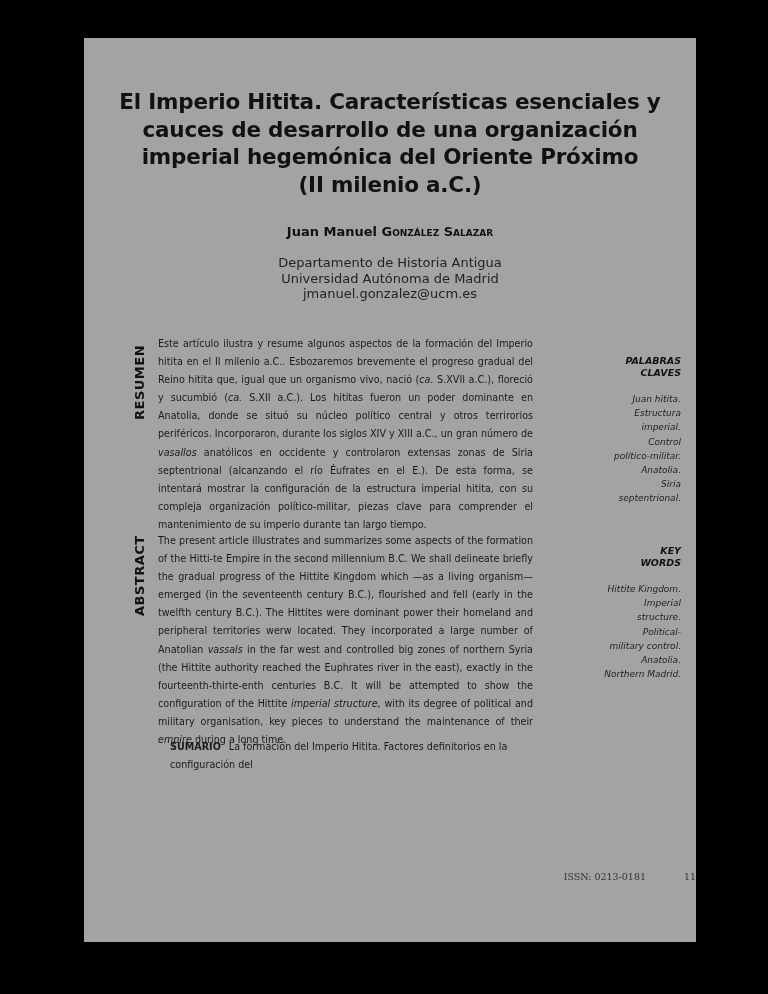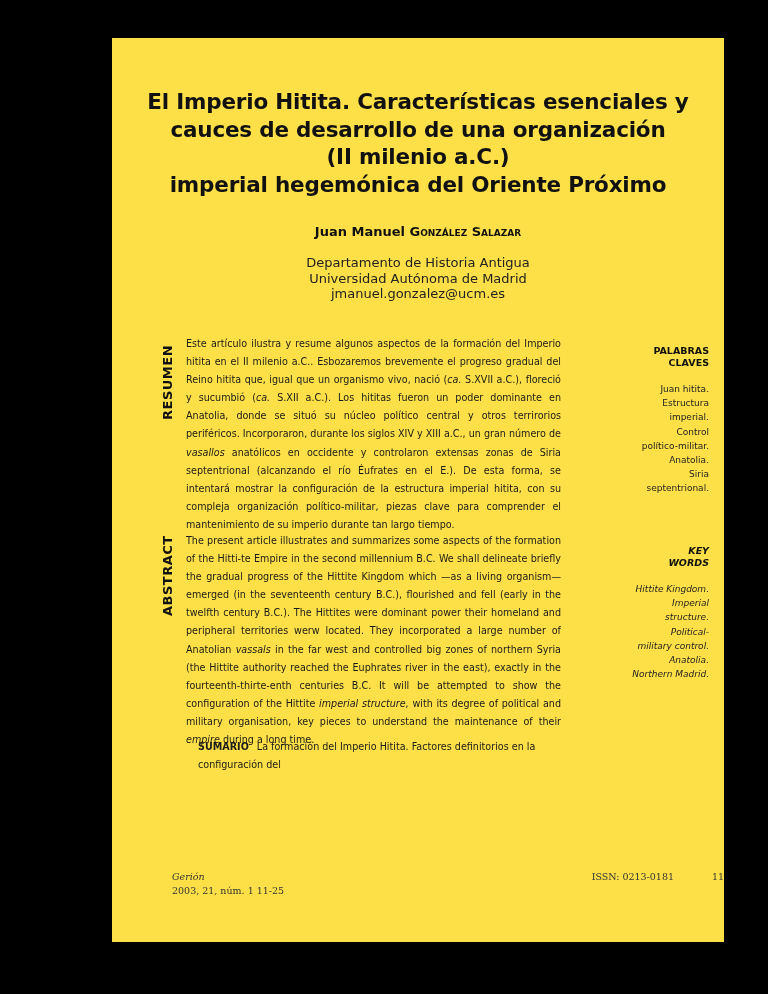--- a/index.html
+++ b/index.html
@@ -1,18 +1,18 @@
 <!DOCTYPE html>
 <html><head>
 <meta charset="utf-8">
 <style>
   html, body { margin:0; padding:0; }
   body { width:768px; height:994px; background:#000; position:relative; overflow:hidden;
          font-family:"DejaVu Sans", sans-serif; }
-  .page { position:absolute; left:84px; top:38px; width:612px; height:904px; background:#fde047; color:#1a1a1a;margin-left:28px; }
+  .page { position:absolute; left:84px; top:38px; width:612px; height:904px; background:#a3a3a3; color:#1a1a1a; }
   .title { position:absolute; left:0; top:50px; width:612px; text-align:center;
            font-family:"DejaVu Sans", sans-serif; font-weight:bold; font-size:21.5px; line-height:27.5px; color:#111;
            letter-spacing:-0.2px; }
   .author { position:absolute; left:0; top:186px; width:612px; text-align:center; font-weight:bold; font-size:13px; color:#111; }
   .author .sc { font-variant:small-caps; }
   .affil { position:absolute; left:0; top:217px; width:612px; text-align:center; font-size:13px; line-height:15.5px; color:#222; }
   .side-label { position:absolute; font-weight:bold; font-size:13px; letter-spacing:0.5px; color:#111;
                 transform:rotate(-90deg); transform-origin:left top; white-space:nowrap; }
   .body-text { position:absolute; left:74px; width:375px; font-size:9.6px; line-height:18.1px; color:#1a1a1a; text-align:justify; }
   .body-text i { font-style:italic; }
@@ -24,41 +24,41 @@
   .footer { position:absolute; top:832px; font-family:"DejaVu Serif", serif; font-size:9.5px; line-height:14px; color:#333; }
 </style>
 </head>
 <body>
 
 <div class="page">
 
   <div class="title">
     <div>El Imperio Hitita. Características esenciales y</div>
     <div>cauces de desarrollo de una organización</div>
+    <div>imperial hegemónica del Oriente Próximo</div>
     <div>(II milenio a.C.)</div>
-    <div>imperial hegemónica del Oriente Próximo</div>
   </div>
 
   <div class="author">
     <span>Juan Manuel</span>
     <span class="sc">González Salazar</span>
   </div>
 
   <div class="affil">
     <div>Departamento de Historia Antigua</div>
     <div>Universidad Autónoma de Madrid</div>
     <div>jmanuel.gonzalez@ucm.es</div>
   </div>
 
   <div class="side-label" style="left:48px; top:382px;">RESUMEN</div>
   <div class="body-text" style="top:297px;">
     <span>Este artículo ilustra y resume algunos aspectos de la formación del Imperio hitita en el II milenio a.C.. Esbozaremos brevemente el progreso gradual del Reino hitita que, igual que un organismo vivo, nació (</span><i>ca.</i><span> S.XVII a.C.), floreció y sucumbió (</span><i>ca.</i><span> S.XII a.C.). Los hititas fueron un poder dominante en Anatolia, donde se situó su núcleo político central y otros terrirorios periféricos. Incorporaron, durante los siglos XIV y XIII a.C., un gran número de </span><i>vasallos</i><span> anatólicos en occidente y controlaron extensas zonas de Siria septentrional (alcanzando el río Éufrates en el E.). De esta forma, se intentará mostrar la configuración de la estructura imperial hitita, con su compleja organización político-militar, piezas clave para comprender el mantenimiento de su imperio durante tan largo tiempo.</span>
   </div>
 
-  <div class="kw" style="top:307px;">
+  <div class="kw" style="top:317px;font-style:italic;">
     <span class="kw-head">
       <span>PALABRAS</span><br><span>CLAVES</span>
     </span>
     <div>Juan hitita.</div>
     <div>Estructura</div>
     <div>imperial.</div>
     <div>Control</div>
     <div>político-militar.</div>
     <div>Anatolia.</div>
     <div>Siria</div>
@@ -80,20 +80,16 @@
     <div>Political-</div>
     <div>military control.</div>
     <div>Anatolia.</div>
     <div>Northern Madrid.</div>
   </div>
 
   <div class="sumario">
     <div><span class="lbl">SUMARIO</span><span>La formación del Imperio Hitita. Factores definitorios en la configuración del</span></div>
   </div>
 
-  <div class="footer" style="left:60px;">
-    <div style="font-style:italic;">Gerión</div>
-    <div>2003, 21, núm. 1   11-25</div>
-  </div>
   <div class="footer" style="left:0; width:612px; text-align:right;">11</div>
   <div class="footer" style="right:50px;">ISSN: 0213-0181</div>
 
 </div>
 
 </body></html>

